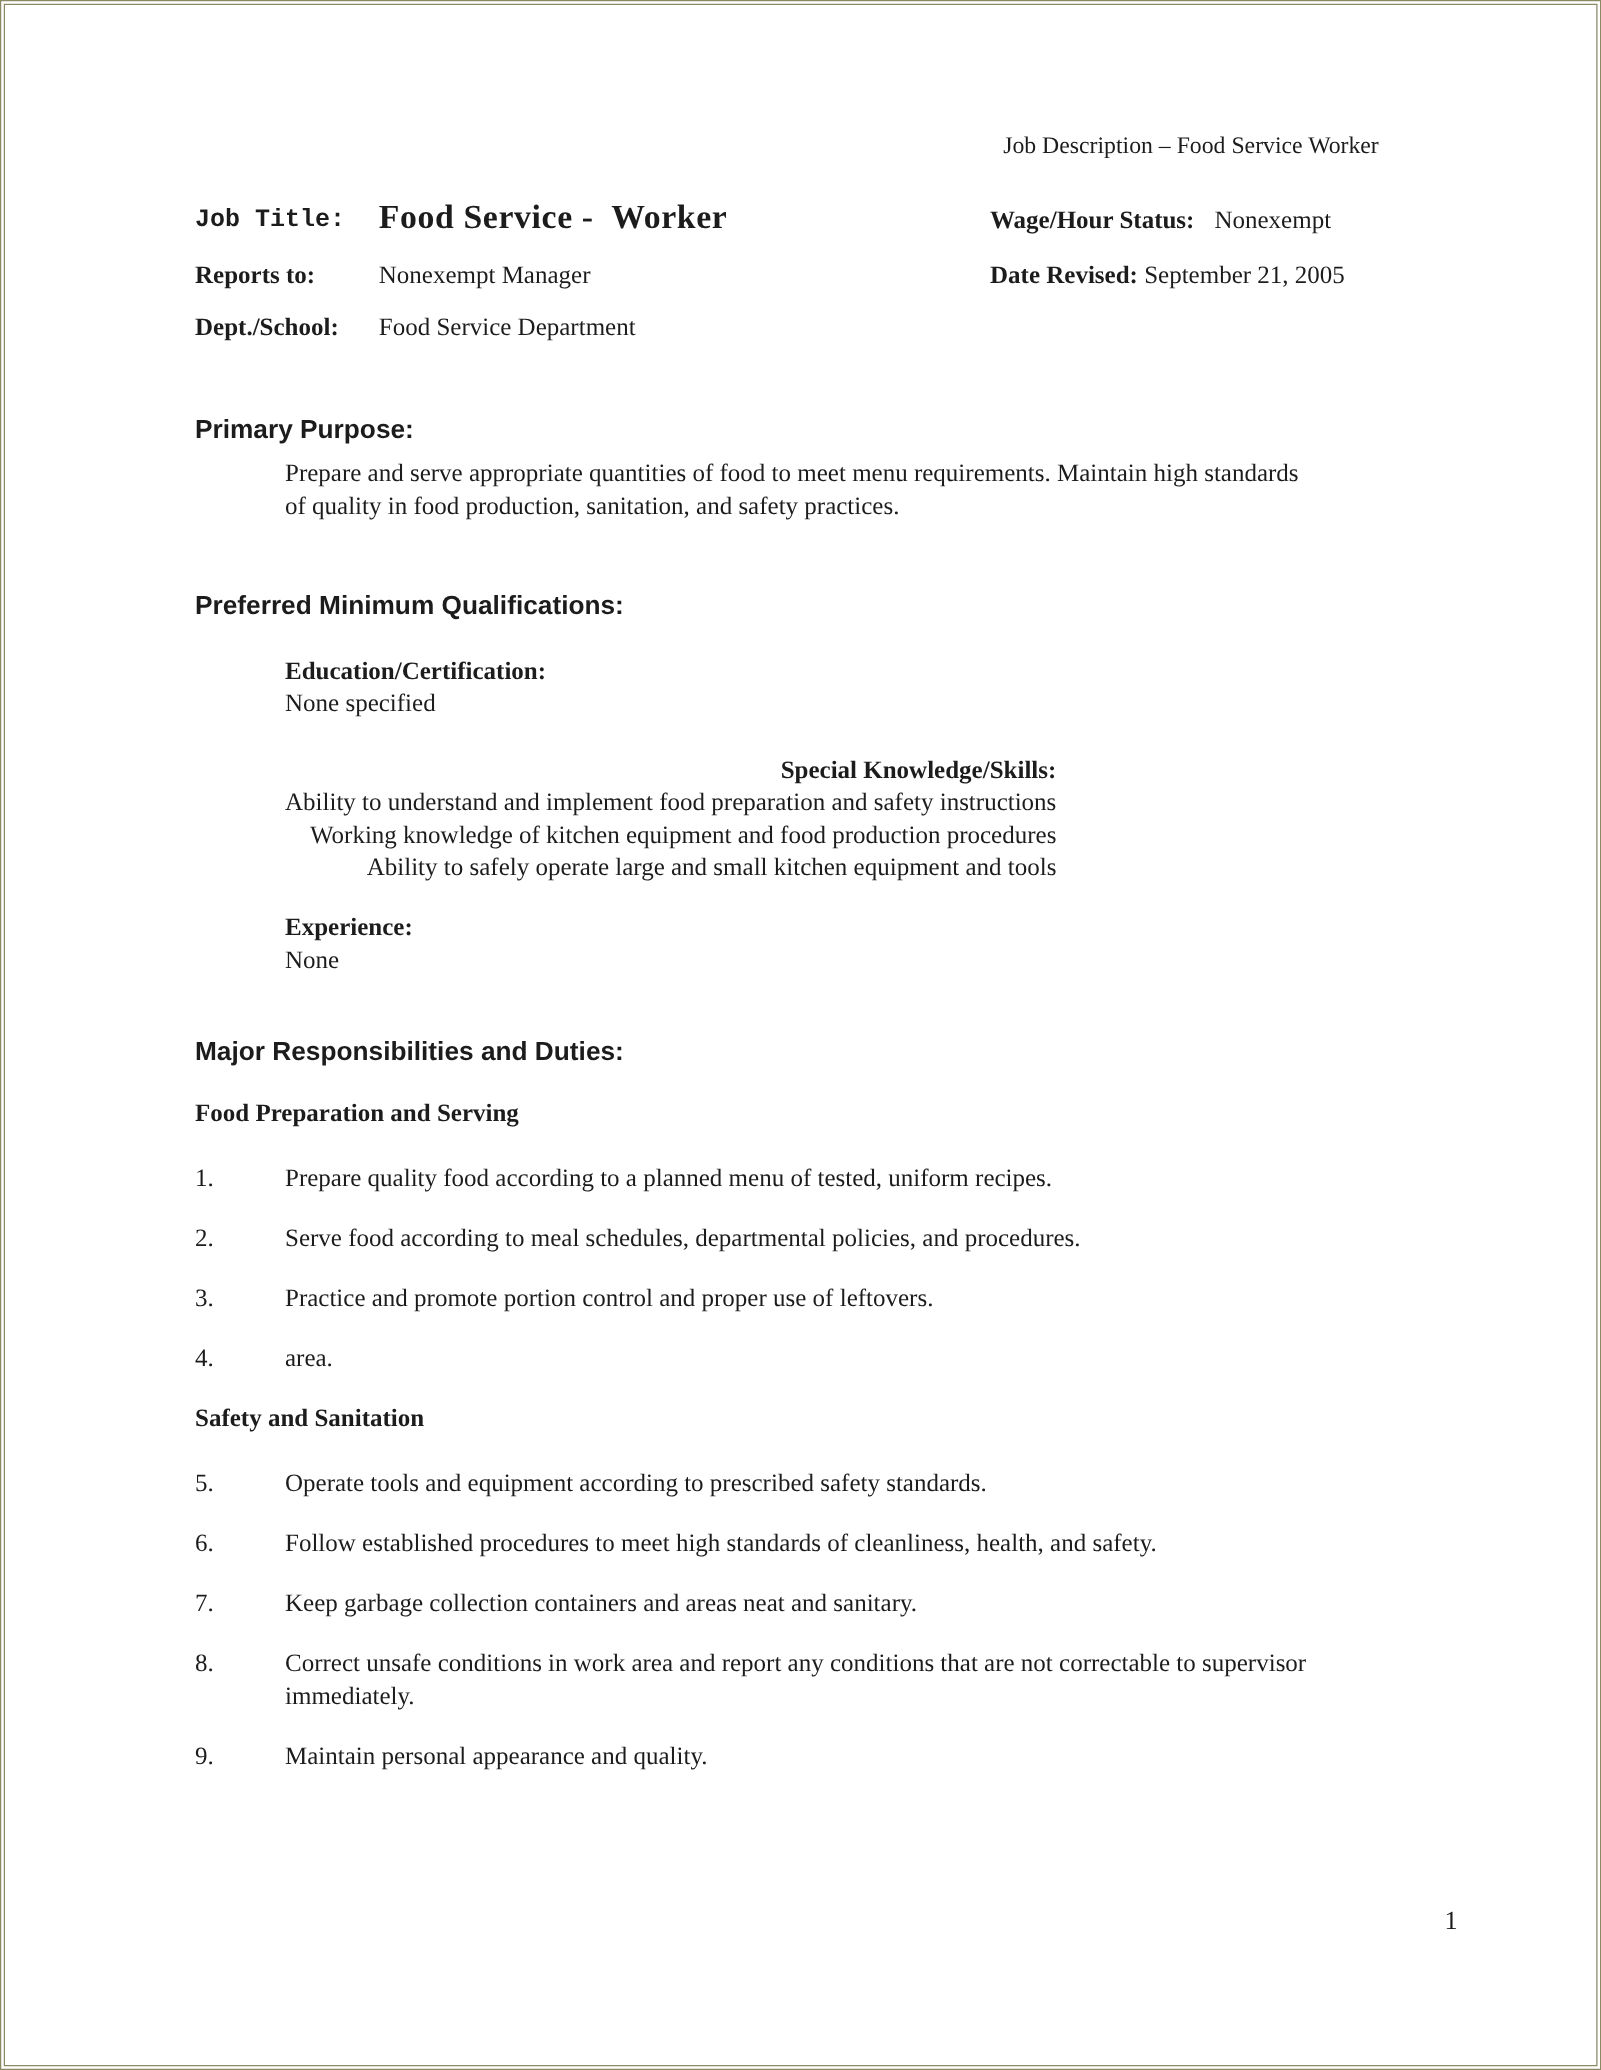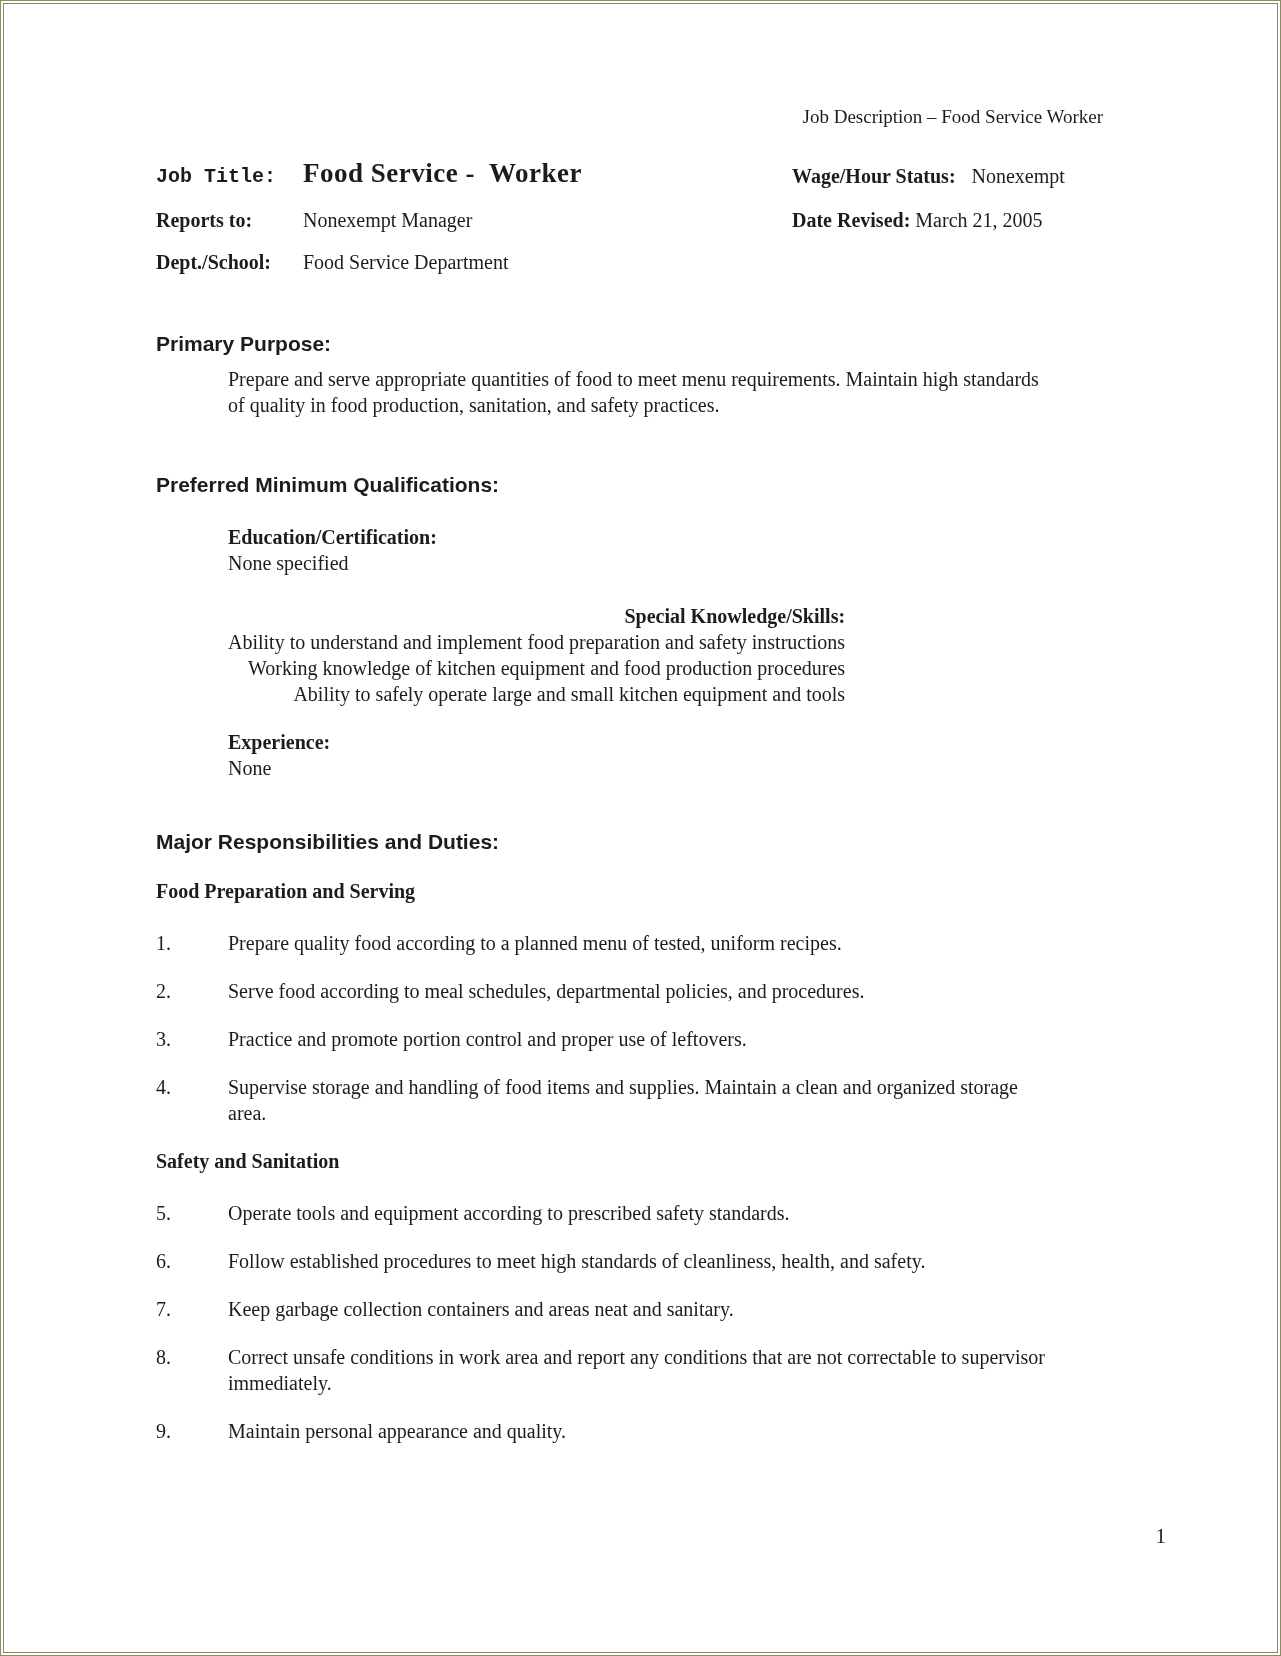--- a/index.html
+++ b/index.html
@@ -58,21 +58,21 @@
 <div class="border-inner"></div>
 
 <div class="abs doc-title">Job Description – Food Service Worker</div>
 
 <span class="abs hdr-label row-l1">Job Title:</span>
 <span class="abs row-v1">Food Service -  Worker</span>
 <span class="abs row-r1"><span class="hdr-label">Wage/Hour Status:</span><span class="gap-wide"></span><span class="hdr-value">Nonexempt</span></span>
 
 <span class="abs hdr-label row-l2">Reports to:</span>
 <span class="abs hdr-value row-v2">Nonexempt Manager</span>
-<span class="abs row-r2"><span class="hdr-label">Date Revised:</span><span class="gap-sm"></span><span class="hdr-value">March 21, 2005</span></span>
+<span class="abs row-r2"><span class="hdr-label">Date Revised:</span><span class="gap-sm"></span><span class="hdr-value">September 21, 2005</span></span>
 
 <span class="abs hdr-label row-l3">Dept./School:</span>
 <span class="abs hdr-value row-v3">Food Service Department</span>
 
 <div class="abs h-sans purpose-head">Primary Purpose:</div>
 <div class="abs purpose-body">
   <div>Prepare and serve appropriate quantities of food to meet menu requirements. Maintain high standards</div>
   <div>of quality in food production, sanitation, and safety practices.</div>
 </div>
 
@@ -107,21 +107,20 @@
   <div class="duty-item">
     <span class="duty-num">2.</span>
     <div>Serve food according to meal schedules, departmental policies, and procedures.</div>
   </div>
   <div class="duty-item">
     <span class="duty-num">3.</span>
     <div>Practice and promote portion control and proper use of leftovers.</div>
   </div>
   <div class="duty-item">
     <span class="duty-num">4.</span>
-    <div>Supervise storage and handling of food items and supplies. Maintain a clean and organized storage</div>
     <div>area.</div>
   </div>
 
   <div class="h-serif group-sub second">Safety and Sanitation</div>
 
   <div class="duty-item">
     <span class="duty-num">5.</span>
     <div>Operate tools and equipment according to prescribed safety standards.</div>
   </div>
   <div class="duty-item">

